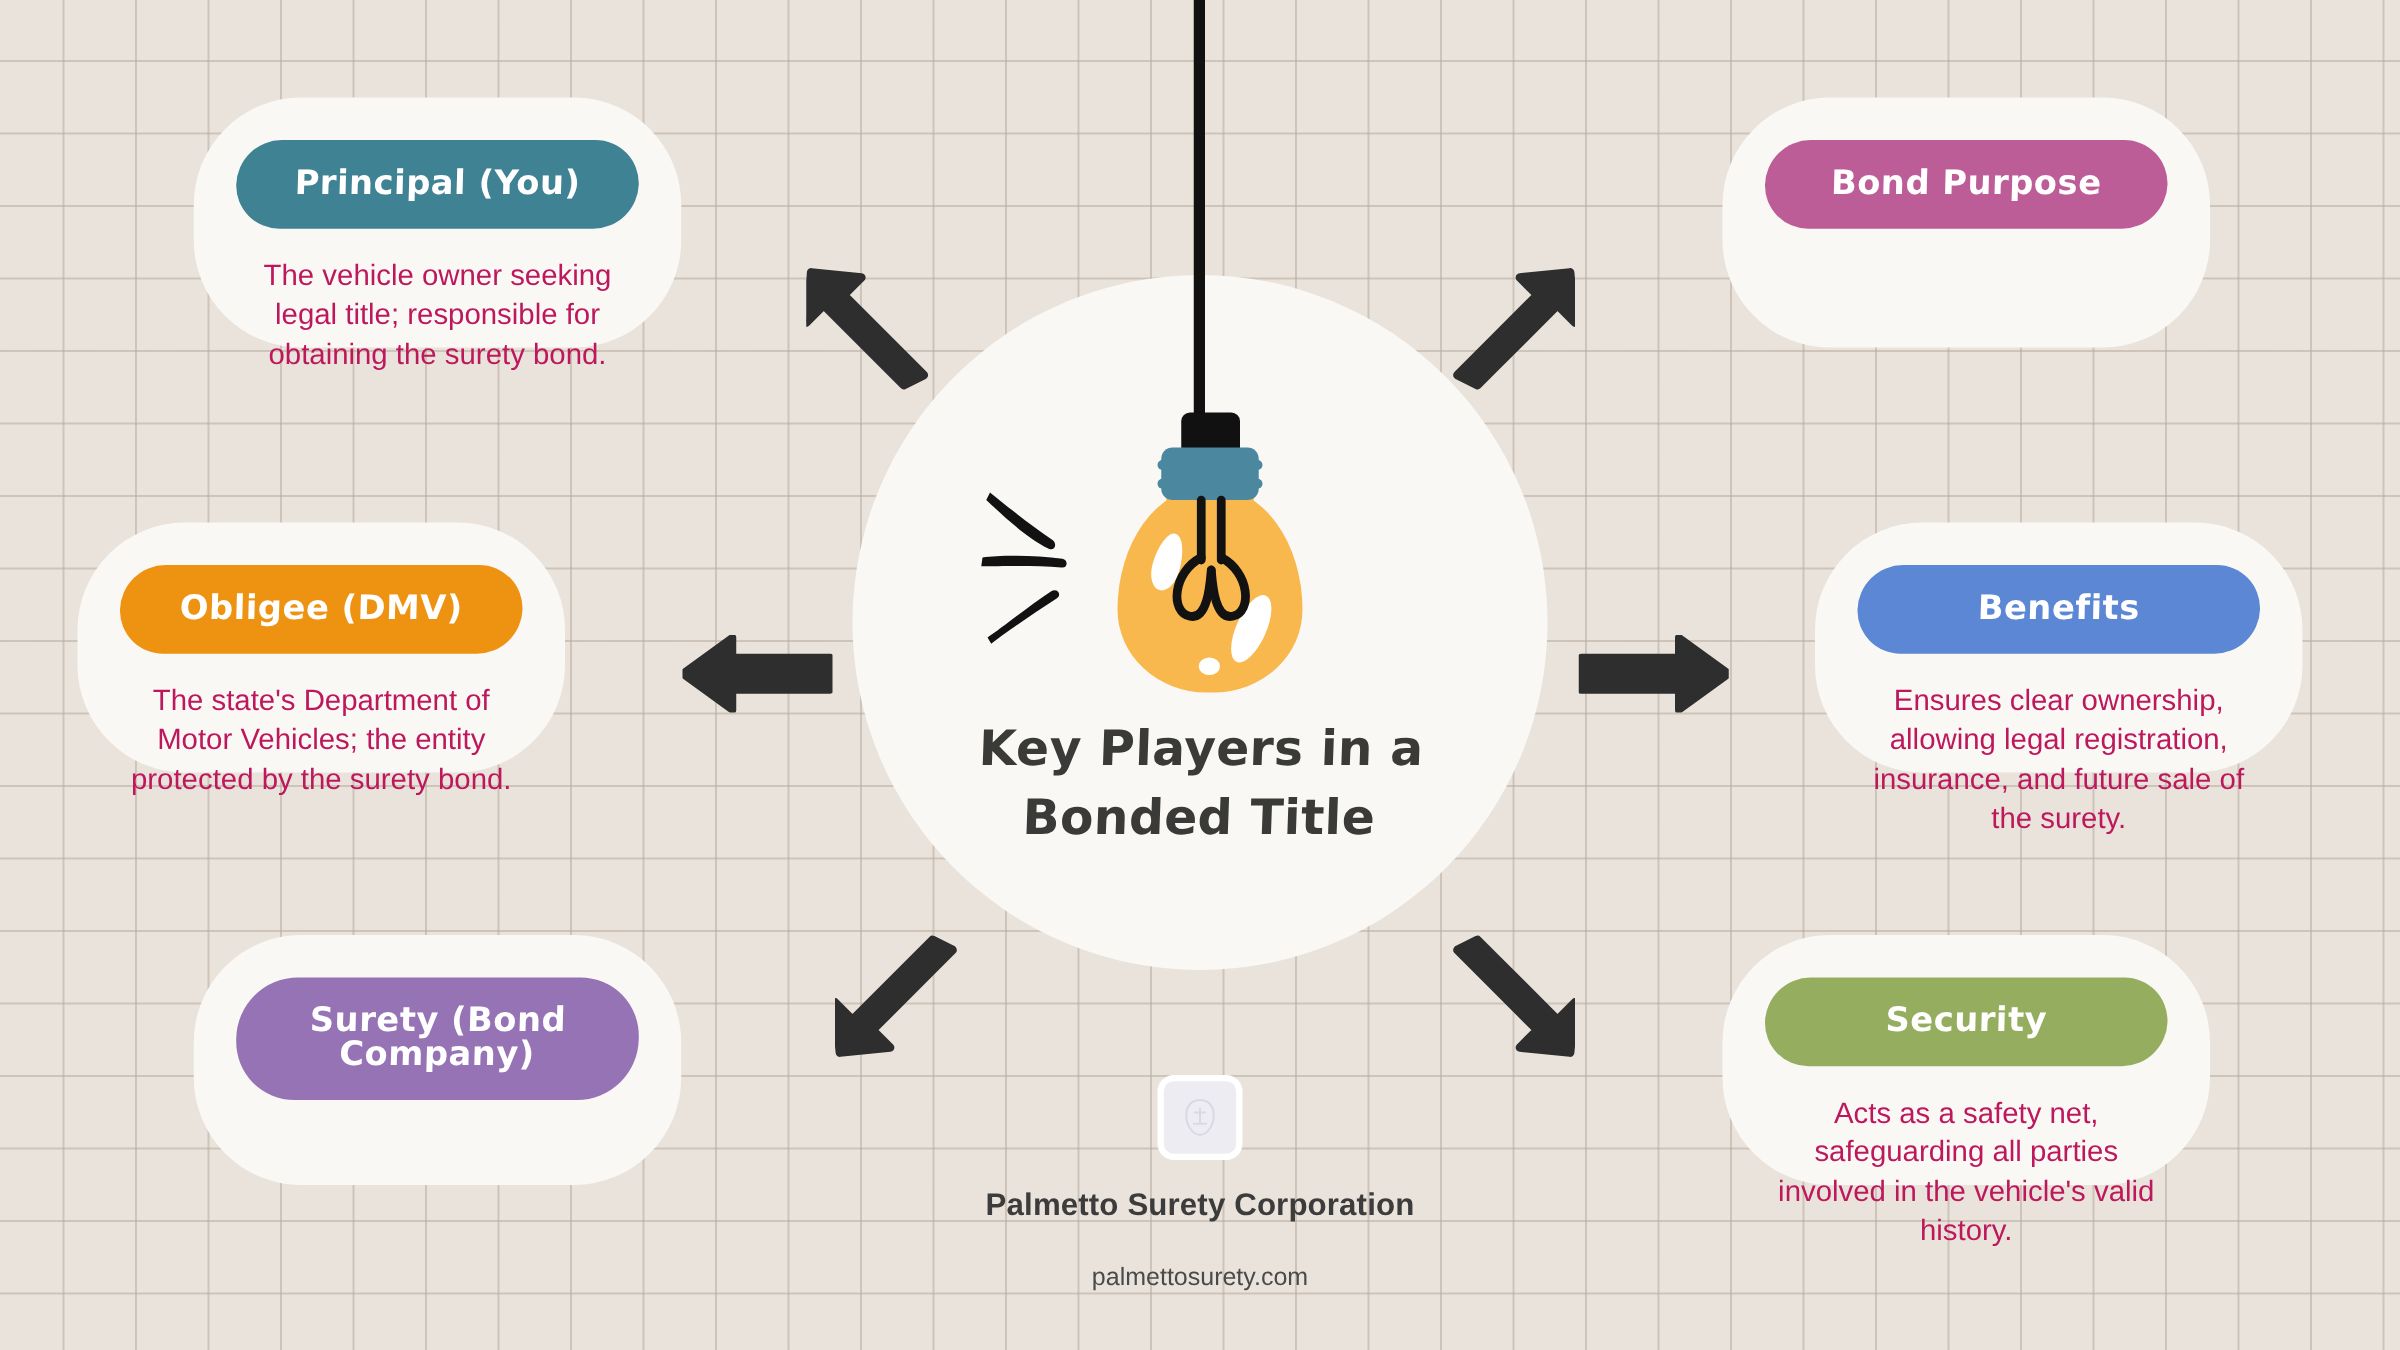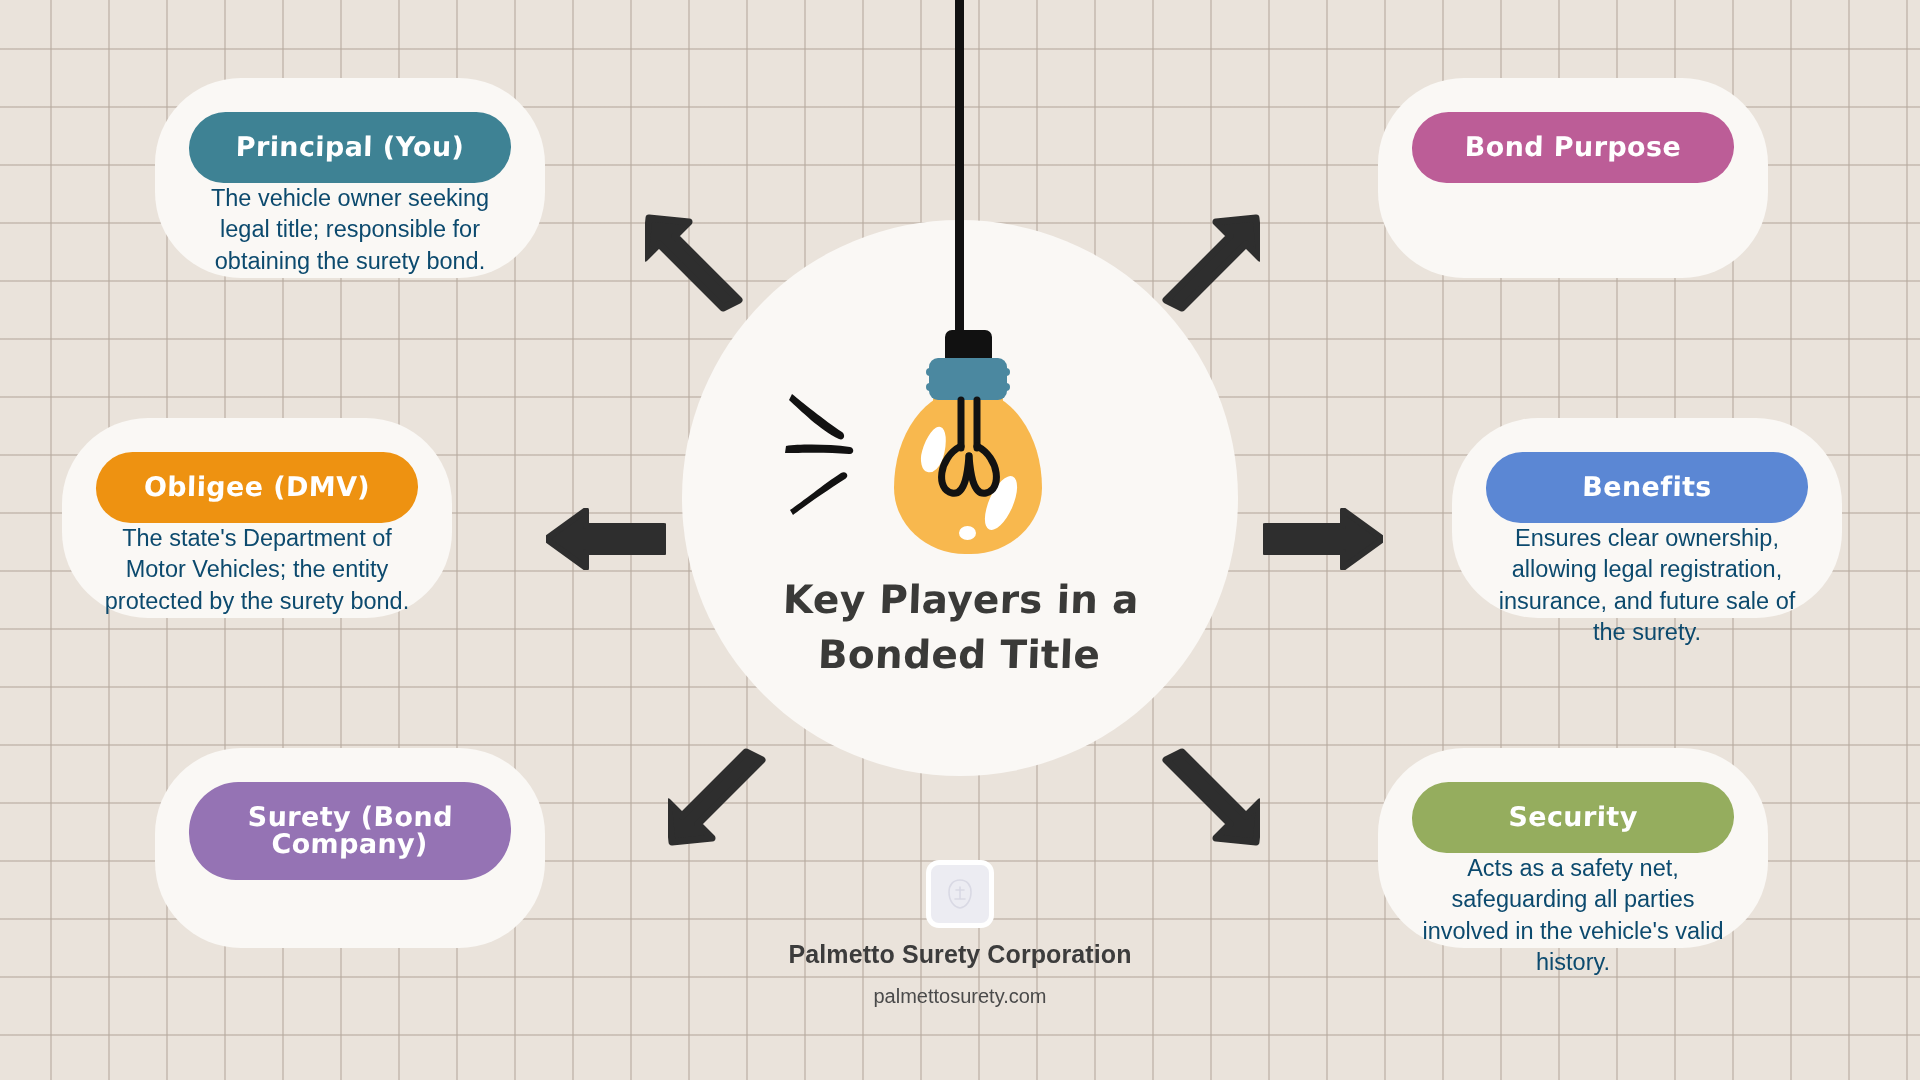--- a/index.html
+++ b/index.html
@@ -44,23 +44,24 @@
     font-weight: 700;
     font-size: 27px;
     letter-spacing: 0.4px;
     line-height: 1;
     padding: 21px 14px 23px 14px;
     box-sizing: border-box;
     font-style: normal;
     transform: skewX(-1.5deg);
   }
   .card-body {
+    margin-top: 22px;
     width: 100%;
     text-align: center;
-    color: #0c4a6e;
+    color: #be185d;
     font-size: 23.5px;
     line-height: 1.33;
     font-family: "Liberation Sans", sans-serif;
     padding: 0 6px;
     box-sizing: border-box;
   }
 
   
   #card-principal { left: 155px;  top: 78px;   width: 390px; height: 200px; }
   #card-obligee   { left: 62px;   top: 418px;  width: 390px; height: 200px; }
@@ -212,29 +213,29 @@
     height: 68px;
     background: #ECECF2;
     border: 5px solid #FFFFFF;
     border-radius: 13px;
     box-sizing: border-box;
     display: flex;
     align-items: center;
     justify-content: center;
   }
   .company-name {
-    margin-top: 12px;
+    margin-top: 22px;
     font-size: 25px;
     font-weight: 700;
     color: #3C3C3C;
     font-family: "Liberation Sans", sans-serif;
     letter-spacing: 0.1px;
   }
   .company-url {
-    margin-top: 16px;
+    margin-top: 32px;
     font-size: 20px;
     color: #4A4A4A;
     font-family: "Liberation Sans", sans-serif;
   }
 </style>
 </head>
 <body>
 
 <div class="canvas">
 

